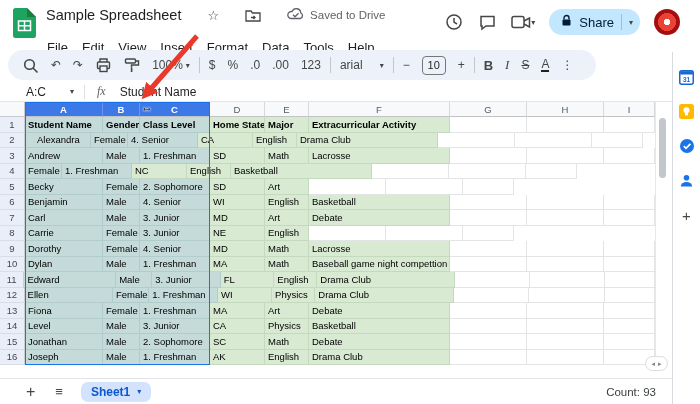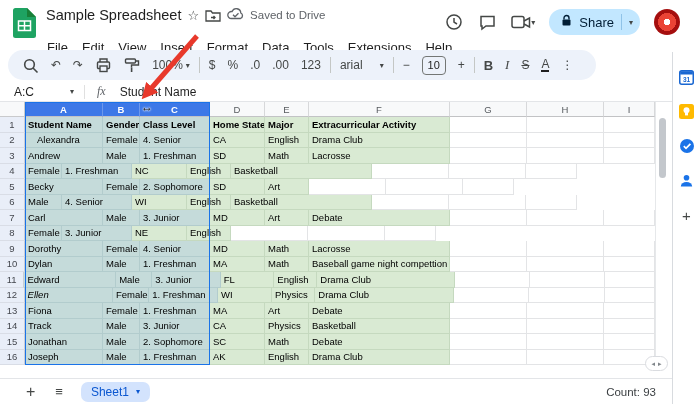--- a/index.html
+++ b/index.html
@@ -2,42 +2,42 @@
 <html><head>
 <meta charset="utf-8">
 <style>
 *{box-sizing:border-box;margin:0;padding:0}
 html,body{width:700px;height:404px;overflow:hidden}
 body{font-family:"Liberation Sans","DejaVu Sans",sans-serif;background:#fff}
 .app{position:relative;width:700px;height:404px;background:#fff;overflow:hidden}
 .ic{display:inline-flex;align-items:center;justify-content:center}
 
 .logo{position:absolute;left:13px;top:8px}
-.title-row{position:absolute;left:46px;top:7px;display:flex;align-items:center;gap:6px;font-size:14.5px;color:#1f1f1f}
+.title-row{position:absolute;left:46px;top:7px;display:flex;align-items:center;gap:26px;font-size:14.5px;color:#1f1f1f}
 .tr-ic{color:#444746;font-size:13px;display:inline-flex;align-items:center}
 .saved{display:flex;align-items:center;gap:5px;font-size:11.5px;color:#5f6368}
 .menubar{position:absolute;left:40px;top:39px;display:flex;font-size:13px;color:#1f1f1f}
 .menu-item{padding:1px 7px;border-radius:4px;cursor:default}
 .top-right{position:absolute;right:20px;top:9px;display:flex;align-items:center;gap:14px}
 .share{display:flex;align-items:center;gap:7px;background:#c2e7ff;border-radius:13px;height:26px;padding:0 7px 0 12px;font-size:13px;color:#001d35}
 .share-div{width:1px;height:16px;background:#8fc3e8}
 .avatar{width:26px;height:26px;border-radius:50%;background:radial-gradient(circle,#fff 0 3px,#ea4335 3px 9px,#a50e0e 9px)}
 .caret{font-size:8px;color:#444746}
 
 .toolbar{position:absolute;left:8px;top:50px;width:588px;height:30px;background:#edf2fa;border-radius:15px;display:flex;align-items:center;padding:0 8px;font-size:12px;color:#444746}
 .tb{padding:0 6px;height:100%;display:flex;align-items:center;gap:3px;white-space:nowrap}
 .tb-sep{width:1px;height:16px;background:#c4c7c5;margin:0 3px}
 .size-box{width:24px;height:19px;border:1px solid #747775;border-radius:4px;font-size:11px;color:#1f1f1f;display:flex;align-items:center;justify-content:center}
 .bold-g{font-weight:700;font-size:13px}
 .ital-g{font-style:italic;font-family:"Liberation Serif",serif;font-size:13px}
 .strike-g{text-decoration:line-through;font-size:12px}
 .color-g{font-size:12px;border-bottom:2px solid #1f1f1f;line-height:11px}
 
 .formula{position:absolute;left:0;top:82px;width:672px;height:20px;display:flex;align-items:center;border-bottom:1px solid #e3e5e8;font-size:12px;color:#1f1f1f;background:#fff}
-.namebox{width:84px;display:flex;align-items:center;padding-left:14px;justify-content:space-between;padding-right:10px}
+.namebox{width:84px;display:flex;align-items:center;padding-left:26px;justify-content:space-between;padding-right:10px}
 .fsep{width:1px;height:14px;background:#e0e0e0}
 .fx{font-style:italic;color:#5f6368;margin:0 14px 0 12px;font-family:"Liberation Serif",serif}
 
 .grid{position:absolute;left:0;top:102px;width:655px;background:#fff}
 .grid-row{display:flex}
 .corner{width:25px;height:15px;background:#f8f9fa;border-right:1px solid #c9cacc;border-bottom:1px solid #c9cacc}
 .col-header{height:15px;background:#f8f9fa;border-right:1px solid #d7d8da;border-bottom:1px solid #c2c3c5;font-size:9.5px;color:#575b5f;display:flex;align-items:center;justify-content:center}
 .col-header.sel{background:#3d78e7;color:#fff;font-weight:700;border-right-color:#6b98ec}
 .row-num{width:25px;height:15.5px;background:#e9eef8;border-right:1px solid #c9cdd6;border-bottom:1px solid #d9dde6;font-size:9.5px;color:#44474e;display:flex;align-items:center;justify-content:center}
 .cell{height:15.5px;border-right:1px solid #e3e4e6;border-bottom:1px solid #e3e4e6;font-size:9.5px;color:#000;padding-left:3px;display:flex;align-items:center;white-space:nowrap;overflow:hidden;background:#fff}
@@ -46,21 +46,21 @@
 .cell.bold{font-weight:700}
 .sel-outline{position:absolute;left:25px;top:0;width:185px;height:263px;border:1px solid #1a73e8;pointer-events:none}
 
 .vtrack{position:absolute;left:655px;top:102px;width:13px;height:263px;border-left:1px solid #e6e8ea;background:#fff}
 .vthumb{position:absolute;left:2.5px;top:16px;width:7px;height:60px;background:#c3c7cc;border-radius:4px}
 .hwidget{position:absolute;left:645px;top:356px;width:23px;height:15px;background:#fff;border:1px solid #dadce0;border-radius:8px;display:flex;align-items:center;justify-content:center;gap:3px;font-size:7px;color:#80868b}
 
 .bottombar{position:absolute;left:0;top:378px;width:672px;height:26px;background:#fff;border-top:1px solid #e3e5e8;display:flex;align-items:center}
 .bb-plus{margin-left:26px;font-size:16px;color:#444746}
 .bb-menu{margin-left:20px;font-size:13px;color:#444746}
-.sheet-tab{margin-left:18px;display:flex;align-items:center;gap:7px;background:#d3e3fd;color:#0b57d0;font-weight:400;font-size:12px;padding:3px 10px;border-radius:7px}
+.sheet-tab{margin-left:18px;display:flex;align-items:center;gap:7px;background:#d3e3fd;color:#0b57d0;font-weight:700;font-size:12px;padding:3px 10px;border-radius:7px}
 .sheet-tab .caret{color:#0b57d0}
 .count{position:absolute;right:16px;font-size:11.5px;color:#3c4043}
 
 .sidebar{position:absolute;left:672px;top:52px;width:28px;height:352px;background:#fff;border-left:1px solid #d8dbdf;display:flex;flex-direction:column;align-items:center;padding-top:18px;gap:15px}
 .sb-plus{font-size:15px;color:#444746}
 
 .annotation{position:absolute;left:0;top:0;pointer-events:none;z-index:40}
 .resize-cursor{position:absolute;left:141px;top:100px;font-size:12px;font-weight:700;color:#111;text-shadow:0 0 2px #fff,0 0 2px #fff,0 0 3px #fff;z-index:41;pointer-events:none}
 </style>
 </head>
@@ -101,21 +101,20 @@
   </div>
 
   <div class="menubar">
       <span class="menu-item">File</span>
       <span class="menu-item">Edit</span>
       <span class="menu-item">View</span>
       <span class="menu-item">Insert</span>
       <span class="menu-item">Format</span>
       <span class="menu-item">Data</span>
       <span class="menu-item">Tools</span>
-      <span class="menu-item">Extensions</span>
       <span class="menu-item">Help</span>
     </div>
 
   <div class="top-right">
     <span class="ic">
       <svg width="20" height="20" fill="none" stroke="#444746" stroke-width="1.5">
           <circle cx="10" cy="10" r="7"></circle>
           <path d="M10 6v4.2l3 1.8"></path>
         </svg>
     </span>
@@ -229,21 +228,21 @@
         <div class="cell selg bold" style="width: 70px;">Class Level</div>
         <div class="cell green bold" style="width: 55px;">Home State</div>
         <div class="cell green bold" style="width: 44px;">Major</div>
         <div class="cell green bold" style="width: 141px;">Extracurricular Activity</div>
         <div class="cell" style="width: 77px;"></div>
         <div class="cell" style="width: 77px;"></div>
         <div class="cell" style="width: 51px;"></div>
       </div>
       <div class="grid-row">
         <div class="row-num">2</div>
-        <div class="cell selg" style="width: 78px; padding-left: 12px;">Alexandra</div>
+        <div class="cell selg" style="width: 66px; padding-left: 12px;">Alexandra</div>
         <div class="cell selg" style="width: 37px;">Female</div>
         <div class="cell selg" style="width: 70px;">4. Senior</div>
         <div class="cell green" style="width: 55px;">CA</div>
         <div class="cell green" style="width: 44px;">English</div>
         <div class="cell green" style="width: 141px;">Drama Club</div>
         <div class="cell" style="width: 77px;"></div>
         <div class="cell" style="width: 77px;"></div>
         <div class="cell" style="width: 51px;"></div>
       </div>
       <div class="grid-row">
@@ -275,20 +274,21 @@
         <div class="cell selg" style="width: 37px;">Female</div>
         <div class="cell selg" style="width: 70px;">2. Sophomore</div>
         <div class="cell green" style="width: 55px;">SD</div>
         <div class="cell green" style="width: 44px;">Art</div>
         <div class="cell" style="width: 77px;"></div>
         <div class="cell" style="width: 77px;"></div>
         <div class="cell" style="width: 51px;"></div>
       </div>
       <div class="grid-row">
         <div class="row-num">6</div>
+        <div class="cell selg" style="width: 78px;">Benjamin</div>
         <div class="cell selg" style="width: 37px;">Male</div>
         <div class="cell selg" style="width: 70px;">4. Senior</div>
         <div class="cell green" style="width: 55px;">WI</div>
         <div class="cell green" style="width: 44px;">English</div>
         <div class="cell green" style="width: 141px;">Basketball</div>
         <div class="cell" style="width: 77px;"></div>
         <div class="cell" style="width: 77px;"></div>
         <div class="cell" style="width: 51px;"></div>
       </div>
       <div class="grid-row">
@@ -298,20 +298,21 @@
         <div class="cell selg" style="width: 70px;">3. Junior</div>
         <div class="cell green" style="width: 55px;">MD</div>
         <div class="cell green" style="width: 44px;">Art</div>
         <div class="cell green" style="width: 141px;">Debate</div>
         <div class="cell" style="width: 77px;"></div>
         <div class="cell" style="width: 77px;"></div>
         <div class="cell" style="width: 51px;"></div>
       </div>
       <div class="grid-row">
         <div class="row-num">8</div>
+        <div class="cell selg" style="width: 78px;">Carrie</div>
         <div class="cell selg" style="width: 37px;">Female</div>
         <div class="cell selg" style="width: 70px;">3. Junior</div>
         <div class="cell green" style="width: 55px;">NE</div>
         <div class="cell green" style="width: 44px;">English</div>
         <div class="cell" style="width: 77px;"></div>
         <div class="cell" style="width: 77px;"></div>
         <div class="cell" style="width: 51px;"></div>
       </div>
       <div class="grid-row">
         <div class="row-num">9</div>
@@ -344,21 +345,21 @@
         <div class="cell selg" style="width: 70px;">3. Junior</div>
         <div class="cell green" style="width: 55px;">FL</div>
         <div class="cell green" style="width: 44px;">English</div>
         <div class="cell green" style="width: 141px;">Drama Club</div>
         <div class="cell" style="width: 77px;"></div>
         <div class="cell" style="width: 77px;"></div>
         <div class="cell" style="width: 51px;"></div>
       </div>
       <div class="grid-row">
         <div class="row-num">12</div>
-        <div class="cell selg" style="width: 90px; font-style: italic;">Ellen</div>
+        <div class="cell selg" style="width: 90px;">Ellen</div>
         <div class="cell selg" style="width: 37px;">Female</div>
         <div class="cell selg" style="width: 70px;">1. Freshman</div>
         <div class="cell green" style="width: 55px;">WI</div>
         <div class="cell green" style="width: 44px;">Physics</div>
         <div class="cell green" style="width: 141px;">Drama Club</div>
         <div class="cell" style="width: 77px;"></div>
         <div class="cell" style="width: 77px;"></div>
         <div class="cell" style="width: 51px;"></div>
       </div>
       <div class="grid-row">
@@ -368,21 +369,21 @@
         <div class="cell selg" style="width: 70px;">1. Freshman</div>
         <div class="cell green" style="width: 55px;">MA</div>
         <div class="cell green" style="width: 44px;">Art</div>
         <div class="cell green" style="width: 141px;">Debate</div>
         <div class="cell" style="width: 77px;"></div>
         <div class="cell" style="width: 77px;"></div>
         <div class="cell" style="width: 51px;"></div>
       </div>
       <div class="grid-row">
         <div class="row-num">14</div>
-        <div class="cell selg" style="width: 78px;">Track</div>
+        <div class="cell selg" style="width: 78px;">Level</div>
         <div class="cell selg" style="width: 37px;">Male</div>
         <div class="cell selg" style="width: 70px;">3. Junior</div>
         <div class="cell green" style="width: 55px;">CA</div>
         <div class="cell green" style="width: 44px;">Physics</div>
         <div class="cell green" style="width: 141px;">Basketball</div>
         <div class="cell" style="width: 77px;"></div>
         <div class="cell" style="width: 77px;"></div>
         <div class="cell" style="width: 51px;"></div>
       </div>
       <div class="grid-row">

